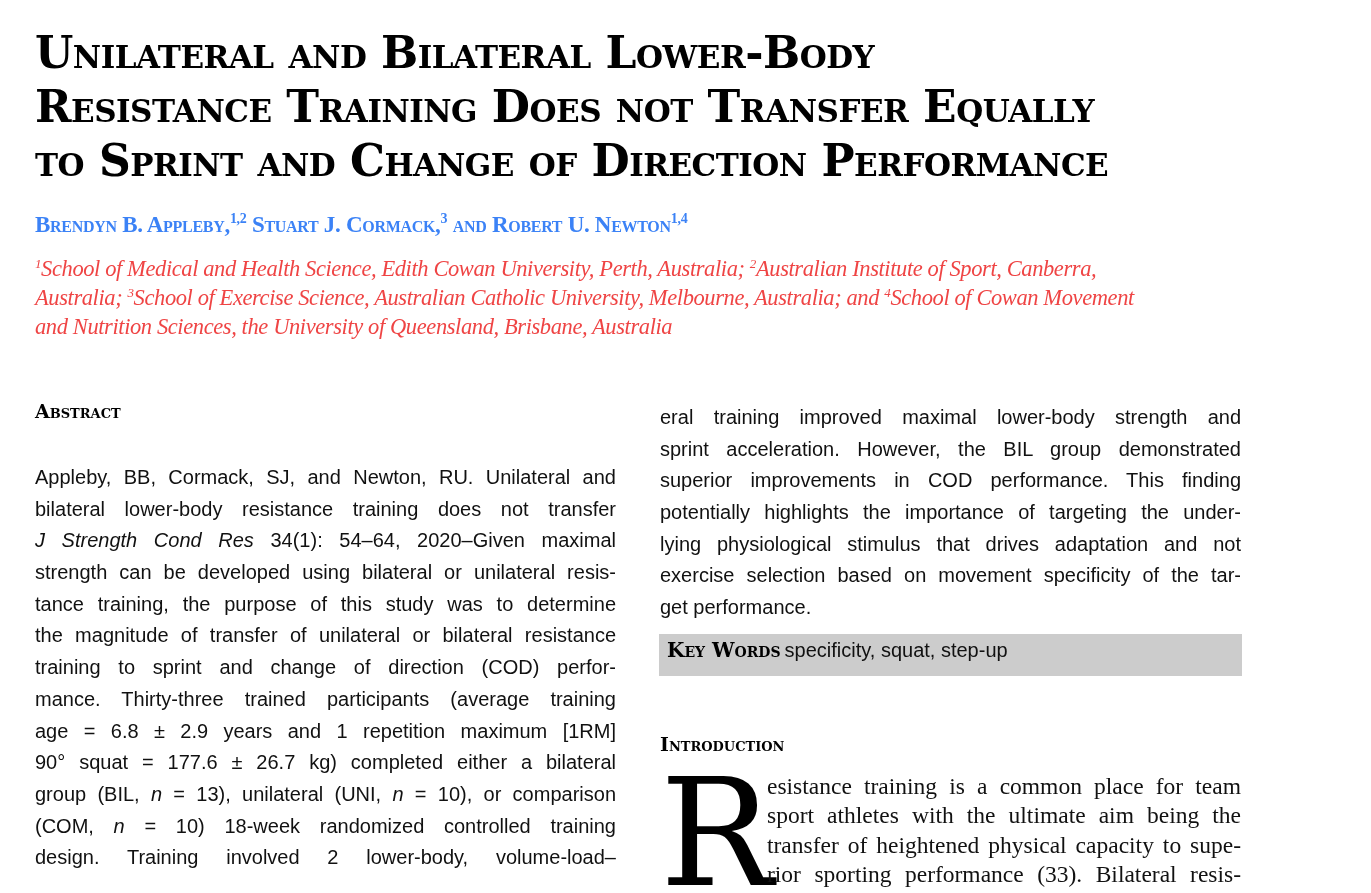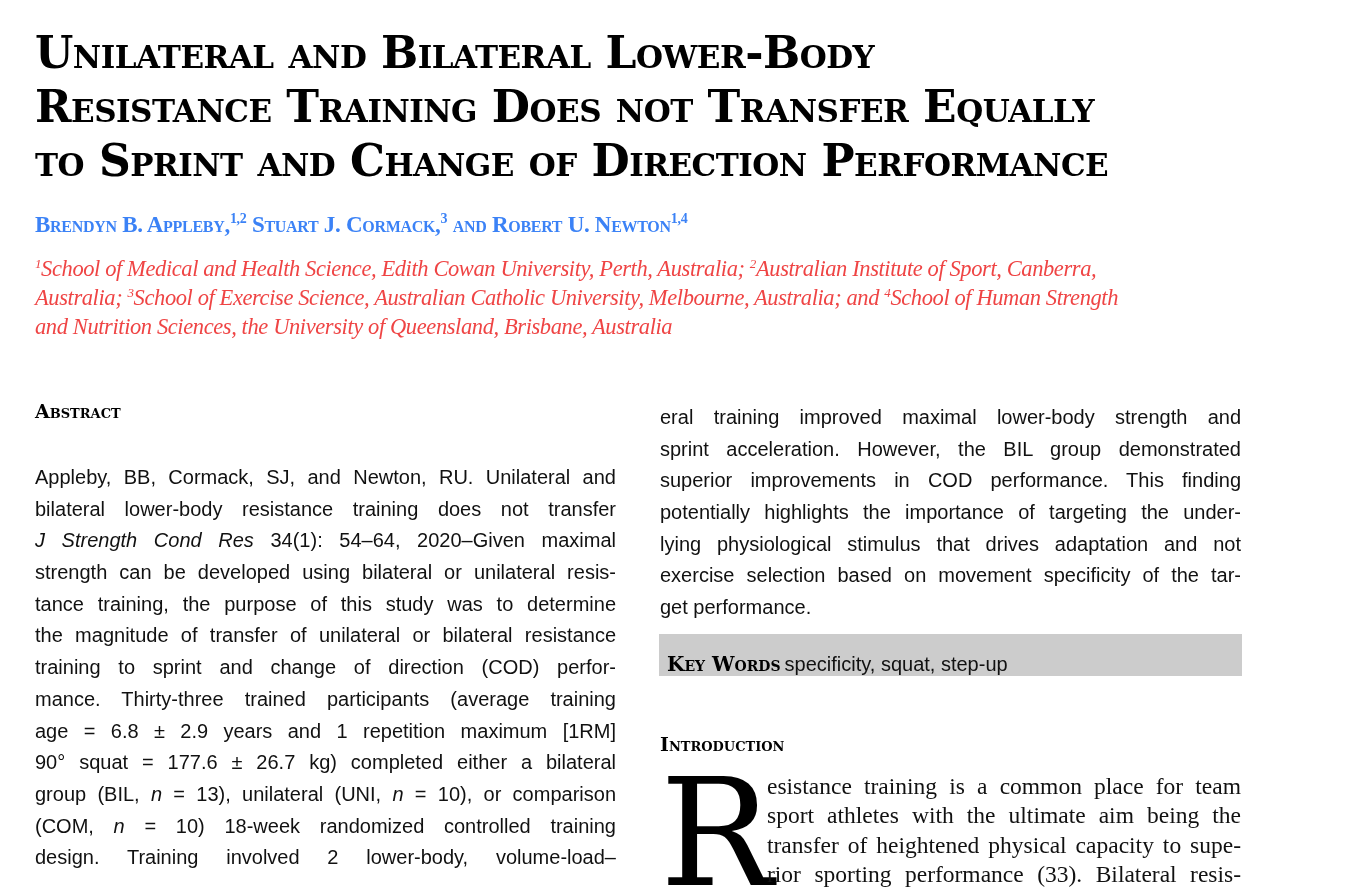--- a/index.html
+++ b/index.html
@@ -85,21 +85,21 @@
     .left-col { left: 35px; top: 462px; width: 581px; }
     .right-col { left: 660px; top: 402px; width: 581px; }
     .keywords-box {
       position: absolute;
       left: 659px;
       top: 634px;
       width: 583px;
       height: 42px;
       background: #cccccc;
       box-sizing: border-box;
-      padding: 18px 8px 0 8px;
+      padding: 4px 8px 0 8px;
       white-space: nowrap;
     }
     .keywords-label {
       font-family: "DejaVu Serif", serif;
       font-weight: bold;
       font-variant: small-caps;
       font-size: 20px;
       color: #000;
     }
     .keywords-text {
@@ -145,21 +145,21 @@
 
 <div class="authors">
   <span>Brendyn B. Appleby,</span><sup>1,2</sup>
   <span>Stuart J. Cormack,</span><sup>3</sup>
   <span>and</span>
   <span>Robert U. Newton</span><sup>1,4</sup>
 </div>
 
 <div class="affils">
   <span class="aline"><sup>1</sup><span>School of Medical and Health Science, Edith Cowan University, Perth, Australia; </span><sup>2</sup><span>Australian Institute of Sport, Canberra,</span></span>
-  <span class="aline"><span>Australia; </span><sup>3</sup><span>School of Exercise Science, Australian Catholic University, Melbourne, Australia; and </span><sup>4</sup><span>School of Human Strength</span></span>
+  <span class="aline"><span>Australia; </span><sup>3</sup><span>School of Exercise Science, Australian Catholic University, Melbourne, Australia; and </span><sup>4</sup><span>School of Cowan Movement</span></span>
   <span class="aline"><span>and Nutrition Sciences, the University of Queensland, Brisbane, Australia</span></span>
 </div>
 
 <div class="section-head abstract-head">Abstract</div>
 
 <div class="col left-col" id="left-col">
     <span class="ln">Appleby, BB, Cormack, SJ, and Newton, RU. Unilateral and</span>
     <span class="ln">bilateral lower-body resistance training does not transfer</span>
     <span class="ln"><i>J Strength Cond Res</i> 34(1): 54–64, 2020–Given maximal</span>
     <span class="ln">strength can be developed using bilateral or unilateral resis-</span>

